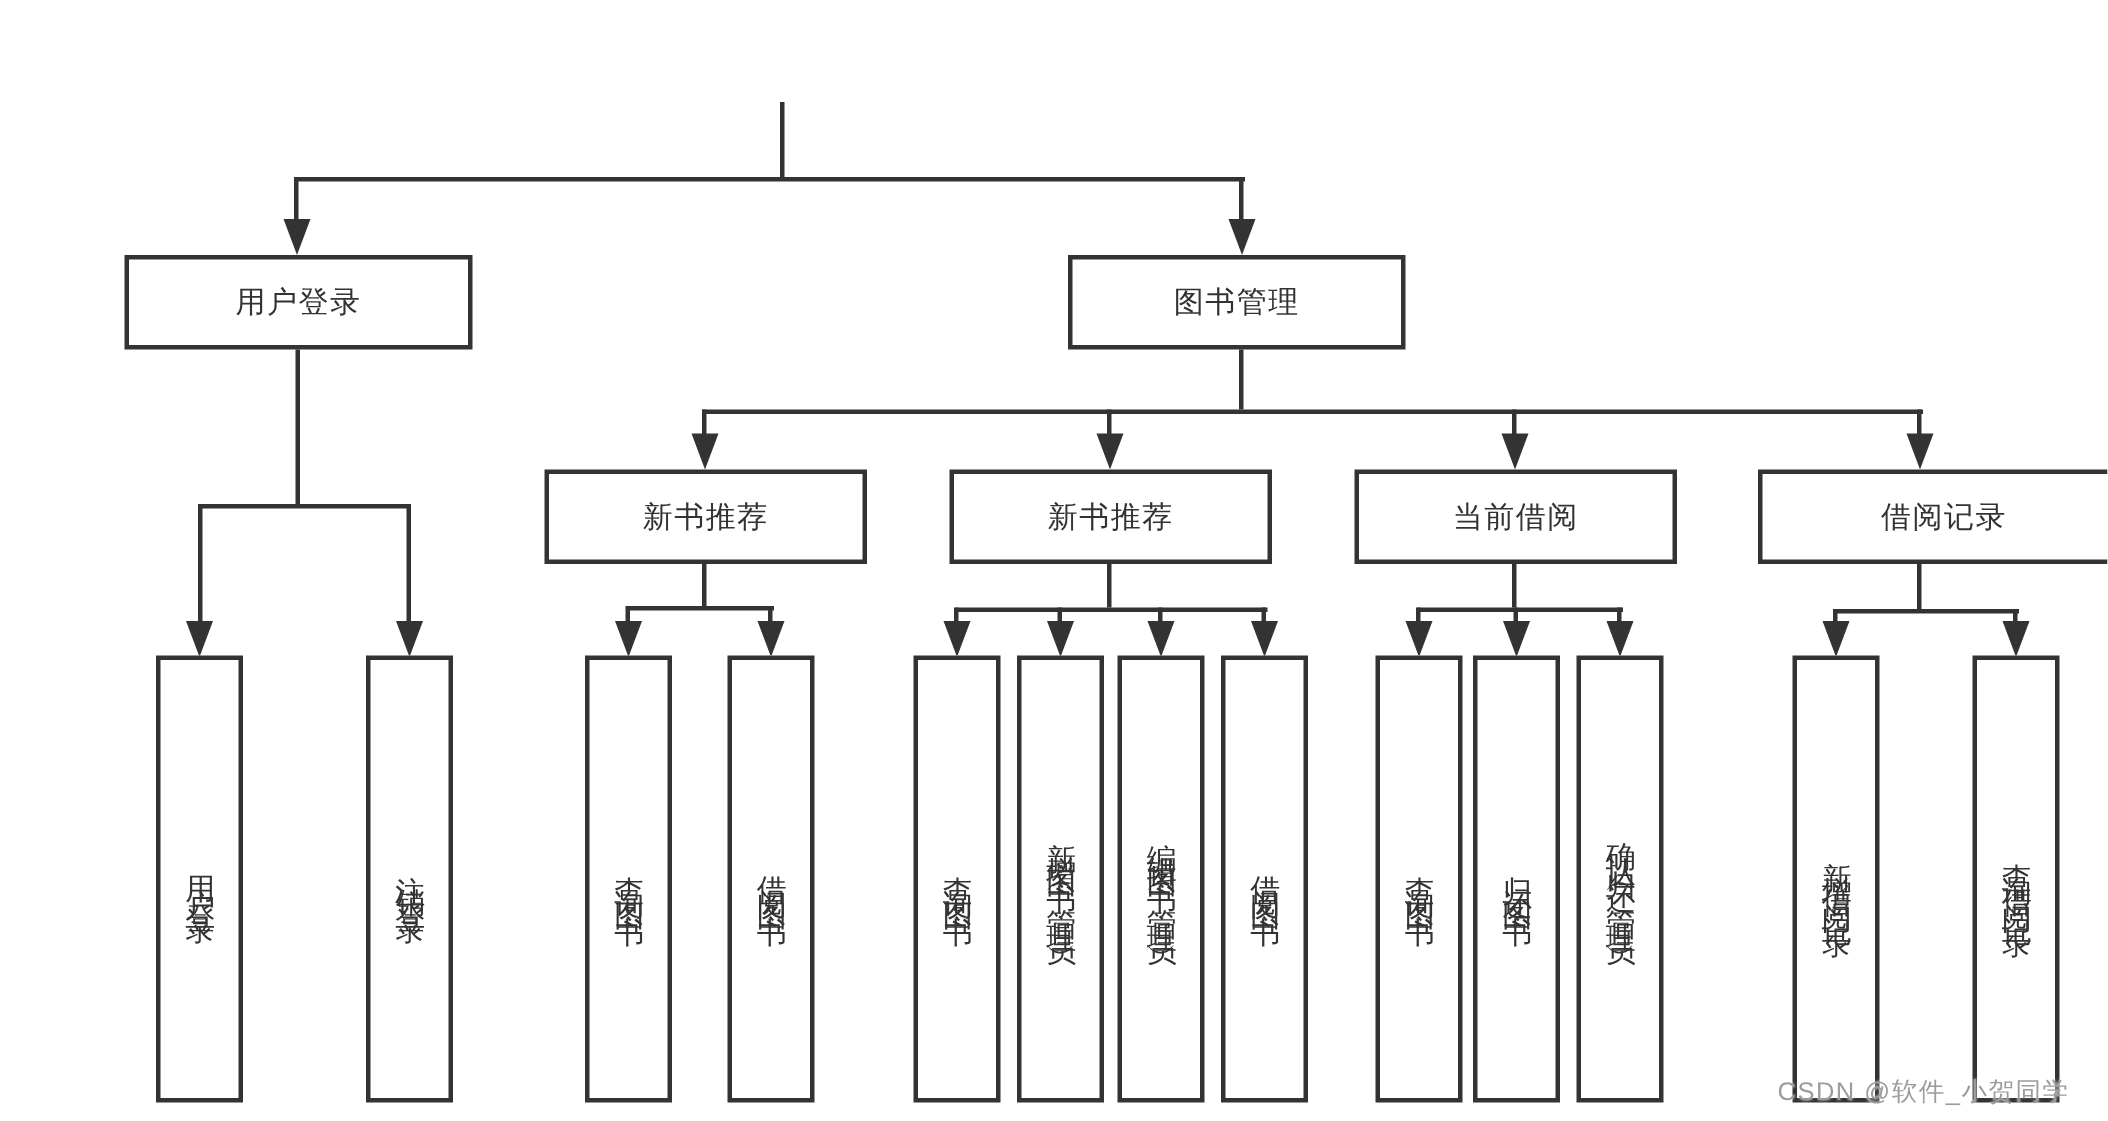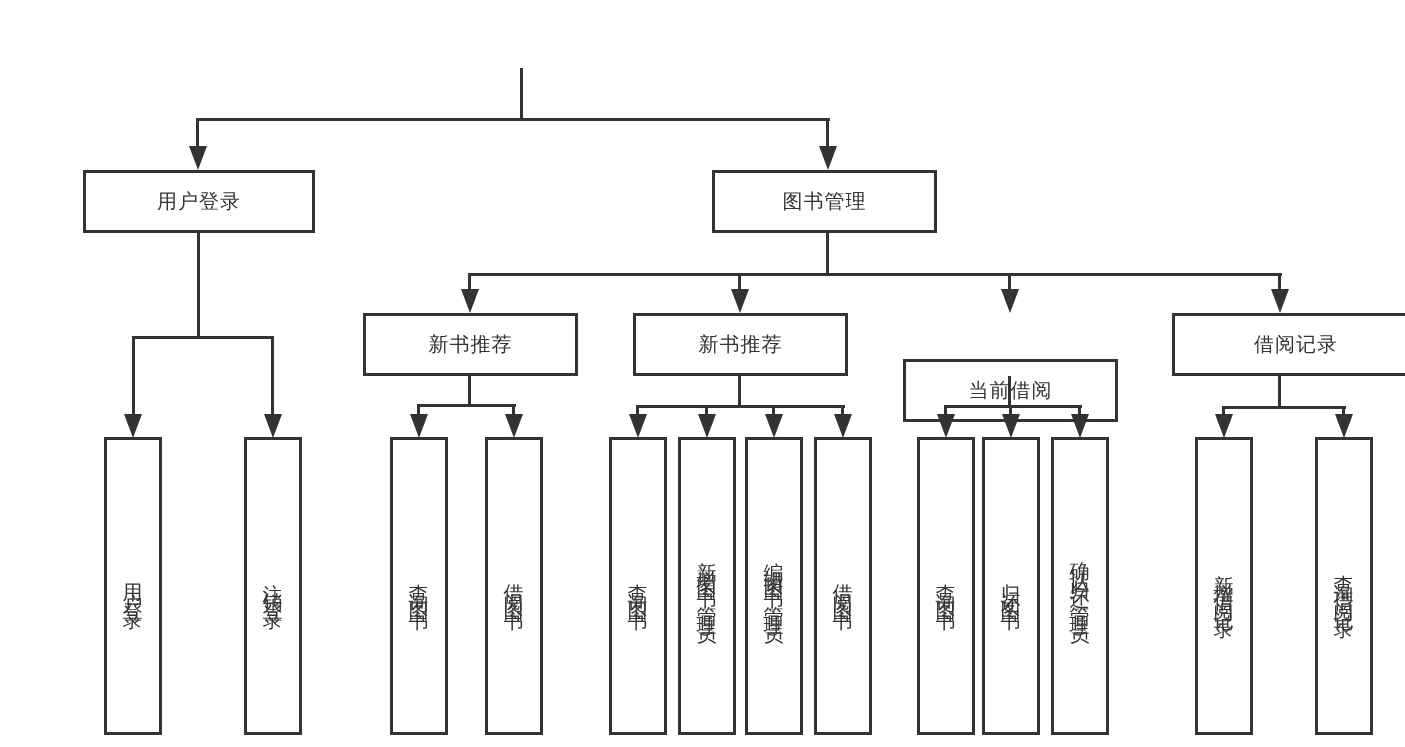--- a/index.html
+++ b/index.html
@@ -91,21 +91,21 @@
   <div class="arrowhead" style="left:1001px;top:289px;"></div>
   <div class="vl" style="left:1278px;top:273px;height:18px;"></div>
   <div class="arrowhead" style="left:1271px;top:289px;"></div>
 
   <div class="hbox" style="left:363px;top:313px;width:215px;height:63px;">
     <span class="lbl">新书推荐</span>
   </div>
   <div class="hbox" style="left:633px;top:313px;width:215px;height:63px;">
     <span class="lbl">新书推荐</span>
   </div>
-  <div class="hbox" style="left:903px;top:313px;width:215px;height:63px;margin-top:46px;">
+  <div class="hbox" style="left:903px;top:313px;width:215px;height:63px;">
     <span class="lbl">当前借阅</span>
   </div>
   <div class="hbox" style="left:1172px;top:313px;width:248px;height:63px;">
     <span class="lbl">借阅记录</span>
   </div>
 
   <div class="vl" style="left:468px;top:376px;height:28px;"></div>
   <div class="hl" style="left:418px;top:404px;width:98px;"></div>
   <div class="vl" style="left:417px;top:404px;height:12px;"></div>
   <div class="arrowhead" style="left:410px;top:414px;"></div>
@@ -176,14 +176,15 @@
     <span class="lbl">确认归还（管理员）</span>
   </div>
 
   <div class="vbox" style="left:1195px;">
     <span class="lbl">新增借阅记录</span>
   </div>
   <div class="vbox" style="left:1315px;">
     <span class="lbl">查询借阅记录</span>
   </div>
 
+  <div class="watermark">CSDN @软件_小贺同学</div>
 
 </div>
 
 </body></html>

